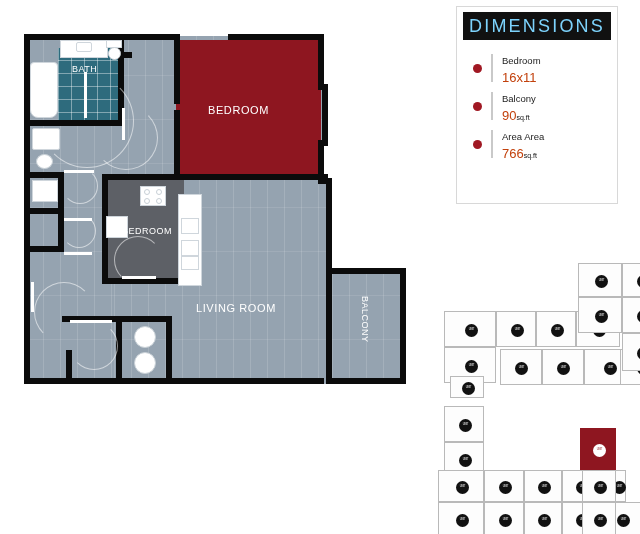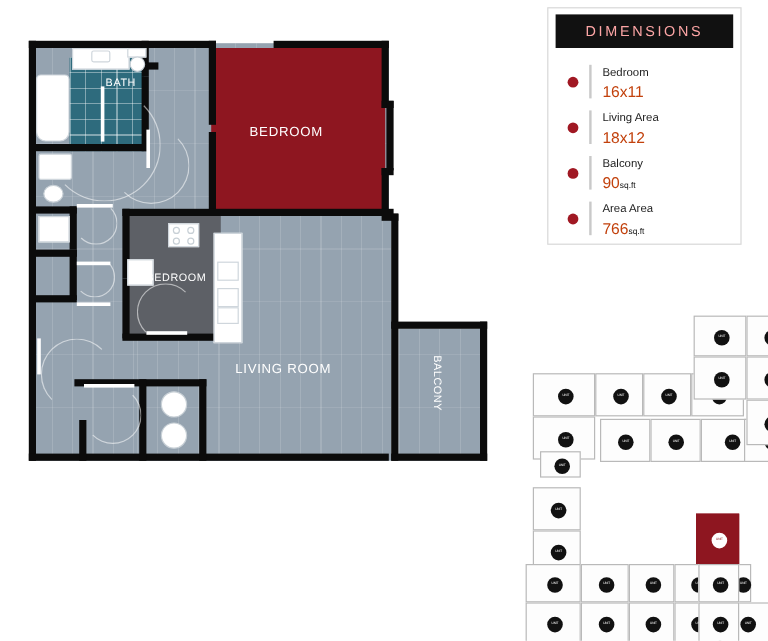--- a/index.html
+++ b/index.html
@@ -48,21 +48,21 @@
 
   
   #dimensions{
     position:absolute;left:456px;top:6px;width:162px;height:198px;
     border:1px solid #d8d8d8;background:#ffffff;box-sizing:border-box;
   }
   #dim-header{
     position:absolute;left:6px;top:5px;right:6px;height:28px;background:#111111;
     display:flex;align-items:center;justify-content:center;
   }
-  #dim-header .t{color:#fca5a5;font-size:12px;letter-spacing:2.2px;font-weight:400;}
+  #dim-header .t{color:#7dd3fc;font-size:18px;letter-spacing:2.2px;font-weight:400;}
   #dim-list{position:absolute;left:0;top:38px;right:0;padding:4px 0 0 0;}
   .dim-row{display:flex;align-items:center;height:38px;padding-left:16px;}
   .dim-dot{width:9px;height:9px;border-radius:50%;background:#a01823;flex:0 0 auto;}
   .dim-bar{width:2px;height:28px;background:#c9c9c9;margin-left:9px;flex:0 0 auto;}
   .dim-txt{margin-left:9px;line-height:1.12;}
   .dim-name{font-size:9.5px;color:#1c1c1c;}
   .dim-val{font-size:13px;color:#c2410c;font-weight:400;}
   .dim-unit{font-size:7px;vertical-align:baseline;color:#111111;}
 
   
@@ -185,21 +185,21 @@
     <div class="arc" style="left:96px;top:208px;width:46px;height:46px;"></div>
 
     <div class="doorleaf" style="left:46px;top:142px;width:30px;height:3px;"></div>
     <div class="doorleaf" style="left:46px;top:190px;width:28px;height:3px;"></div>
     <div class="doorleaf" style="left:46px;top:224px;width:28px;height:3px;"></div>
     <div class="doorleaf" style="left:52px;top:292px;width:42px;height:3px;"></div>
     <div class="arc2" style="left:52px;top:294px;width:46px;height:46px;"></div>
     <div class="arc2" style="left:44px;top:186px;width:32px;height:32px;"></div>
     <div class="arc2" style="left:44px;top:140px;width:34px;height:34px;"></div>
 
-    <div class="room-label sm" style="left:70px;top:36px;">BATH</div>
+    <div class="room-label sm" style="left:54px;top:36px;">BATH</div>
     <div class="room-label" style="left:190px;top:76px;">BEDROOM</div>
     <div class="room-label sm" style="left:104px;top:198px;">BEDROOM</div>
     <div class="room-label" style="left:178px;top:274px;">LIVING ROOM</div>
     <div class="room-label sm vert" style="left:352px;top:268px;">BALCONY</div>
   </div>
 
   <div id="dimensions">
     <div id="dim-header">
       <span class="t">DIMENSIONS</span>
     </div>
@@ -207,28 +207,20 @@
 
       <div class="dim-row">
         <span class="dim-dot"></span>
         <span class="dim-bar"></span>
         <span class="dim-txt">
           <span class="dim-name">Bedroom</span><br>
           <span class="dim-val">16x11</span><span class="dim-unit"></span>
         </span>
       </div>
 
-      <div class="dim-row">
-        <span class="dim-dot"></span>
-        <span class="dim-bar"></span>
-        <span class="dim-txt">
-          <span class="dim-name">Living Area</span><br>
-          <span class="dim-val">18x12</span><span class="dim-unit"></span>
-        </span>
-      </div>
 
       <div class="dim-row">
         <span class="dim-dot"></span>
         <span class="dim-bar"></span>
         <span class="dim-txt">
           <span class="dim-name">Balcony</span><br>
           <span class="dim-val">90</span><span class="dim-unit">sq.ft</span>
         </span>
       </div>
 

